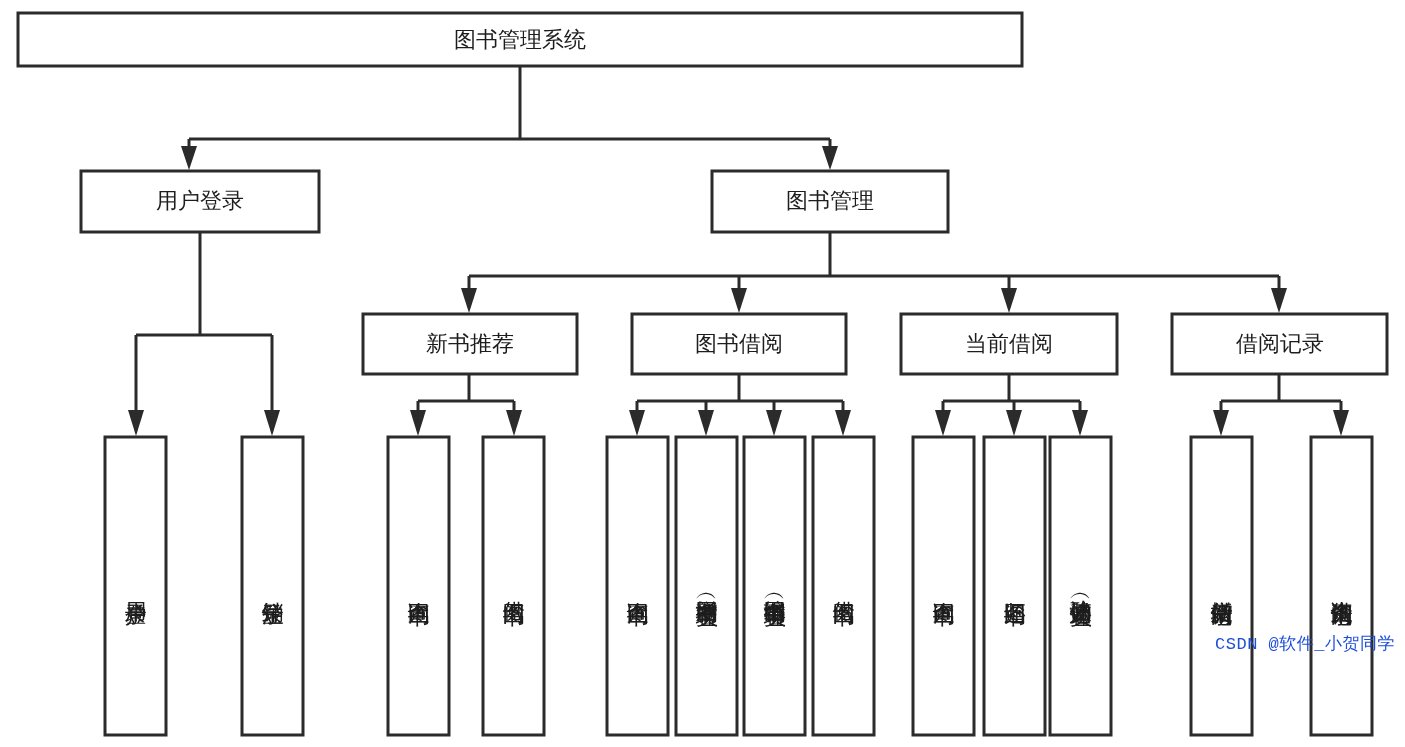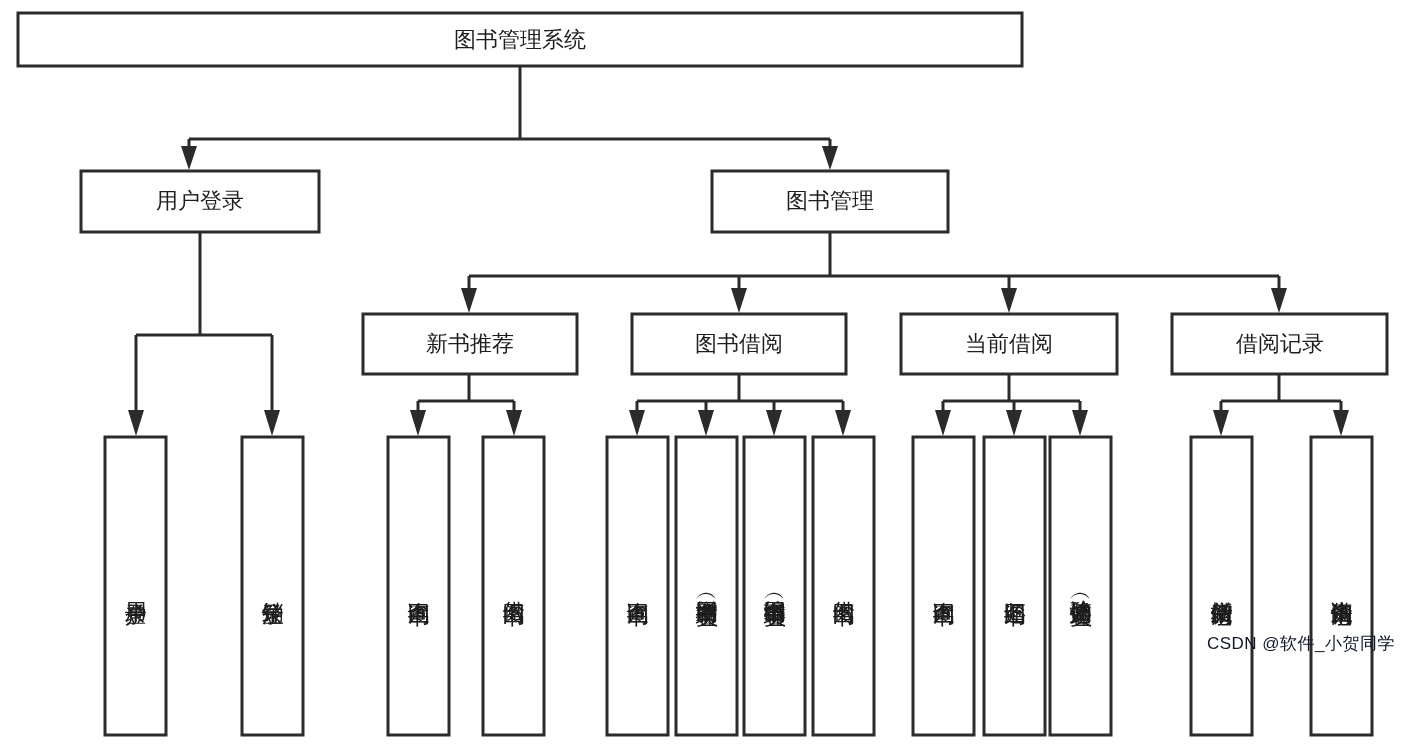--- a/index.html
+++ b/index.html
@@ -64,23 +64,23 @@
     line-height: 1.12;
     color: #1d1d1d;
     letter-spacing: 1px;
     white-space: nowrap;
     pointer-events: none;
   }
   .watermark {
     position: absolute;
     right: 10px;
     bottom: 6px;
-    font-family: Liberation Sans, sans-serif;
+    font-family: Liberation Mono, monospace;
     font-size: 17px;
-    color: #0f172a;
+    color: #1d4ed8;
     white-space: nowrap;
     letter-spacing: 0.5px;
   }
 </style>
 </head>
 <body>
 
 <div id="diagram-root">
 
   <svg id="flow" viewBox="0 0 1405 747">

